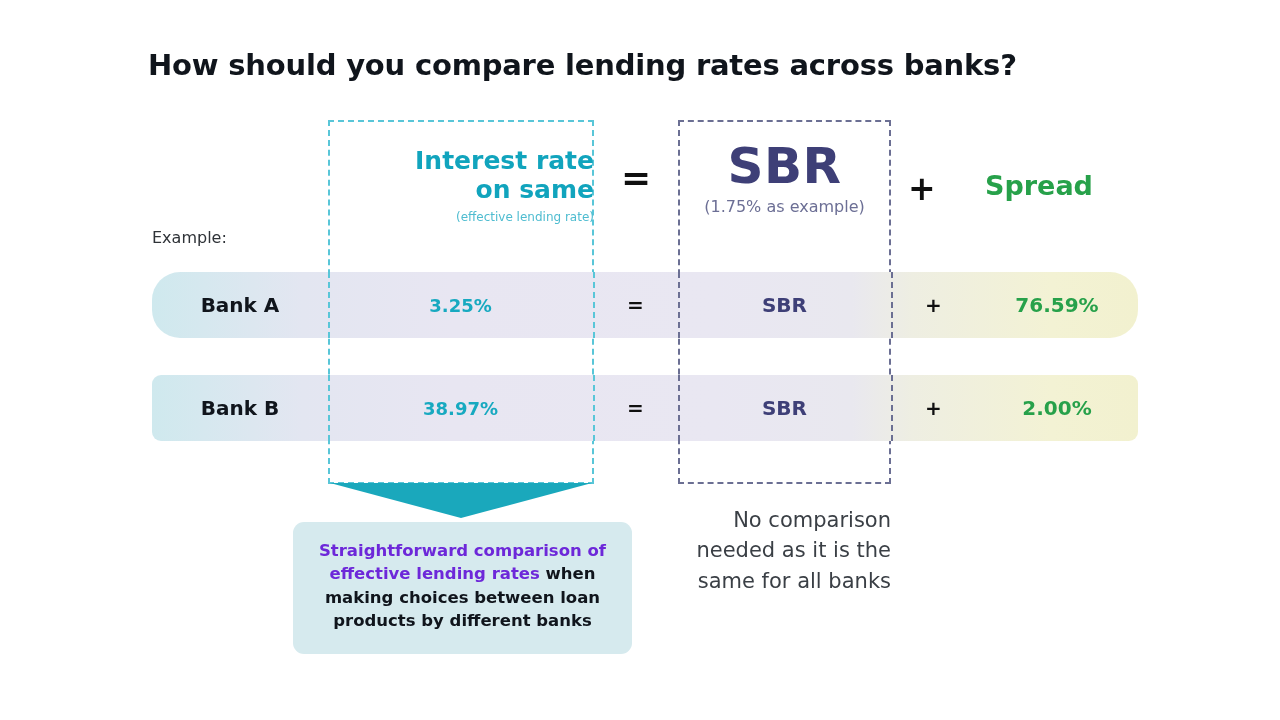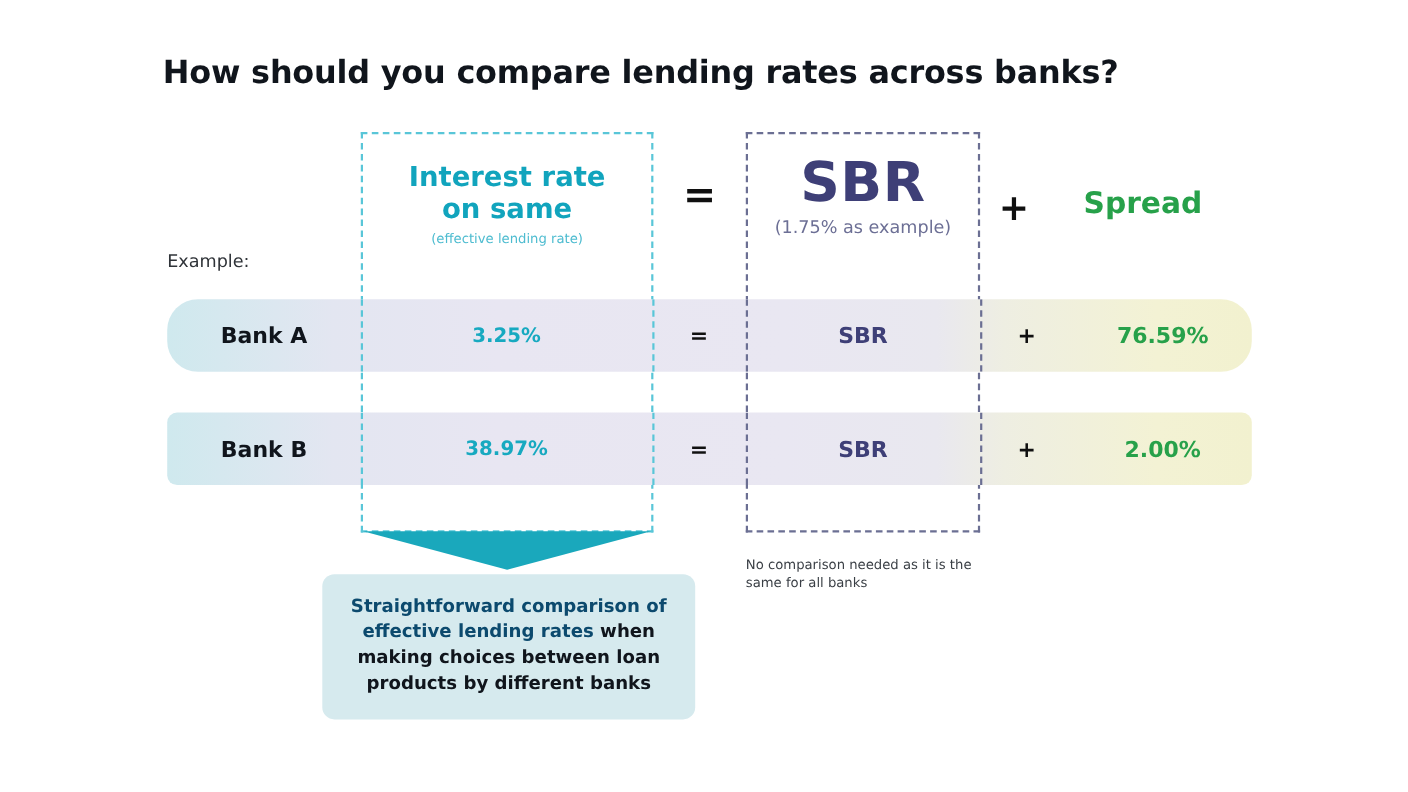--- a/index.html
+++ b/index.html
@@ -51,21 +51,21 @@
     height: 364px;
     border: 2px dashed #6b6f93;
   }
 
   
   #hdr-interest {
     position: absolute;
     left: 328px;
     top: 146px;
     width: 266px;
-    text-align: center;
+    text-align: right;
   }
   #hdr-interest .big {
     font-size: 25px;
     font-weight: bold;
     color: #11a4bd;
     line-height: 1.16;
   }
   #hdr-interest .sub {
     margin-top: 6px;
     font-size: 12px;
@@ -201,30 +201,30 @@
     border-radius: 11px;
     background: #d6eaee;
     box-sizing: border-box;
     padding: 17px 16px;
     text-align: center;
     font-size: 16.5px;
     font-weight: bold;
     line-height: 1.42;
     color: #10151c;
   }
-  #callout .hl { color: #0c4a6e; }
+  #callout .hl { color: #6d28d9; }
 
   
   #sbr-note {
     position: absolute;
     left: 678px;
     top: 505px;
     width: 213px;
-    text-align: left;
-    font-size: 12px;
+    text-align: right;
+    font-size: 21px;
     line-height: 1.45;
     color: #3a3f45;
   }
 </style>
 </head>
 <body>
 
 <div id="stage">
 
   <div id="title">How should you compare lending rates across banks?</div>

